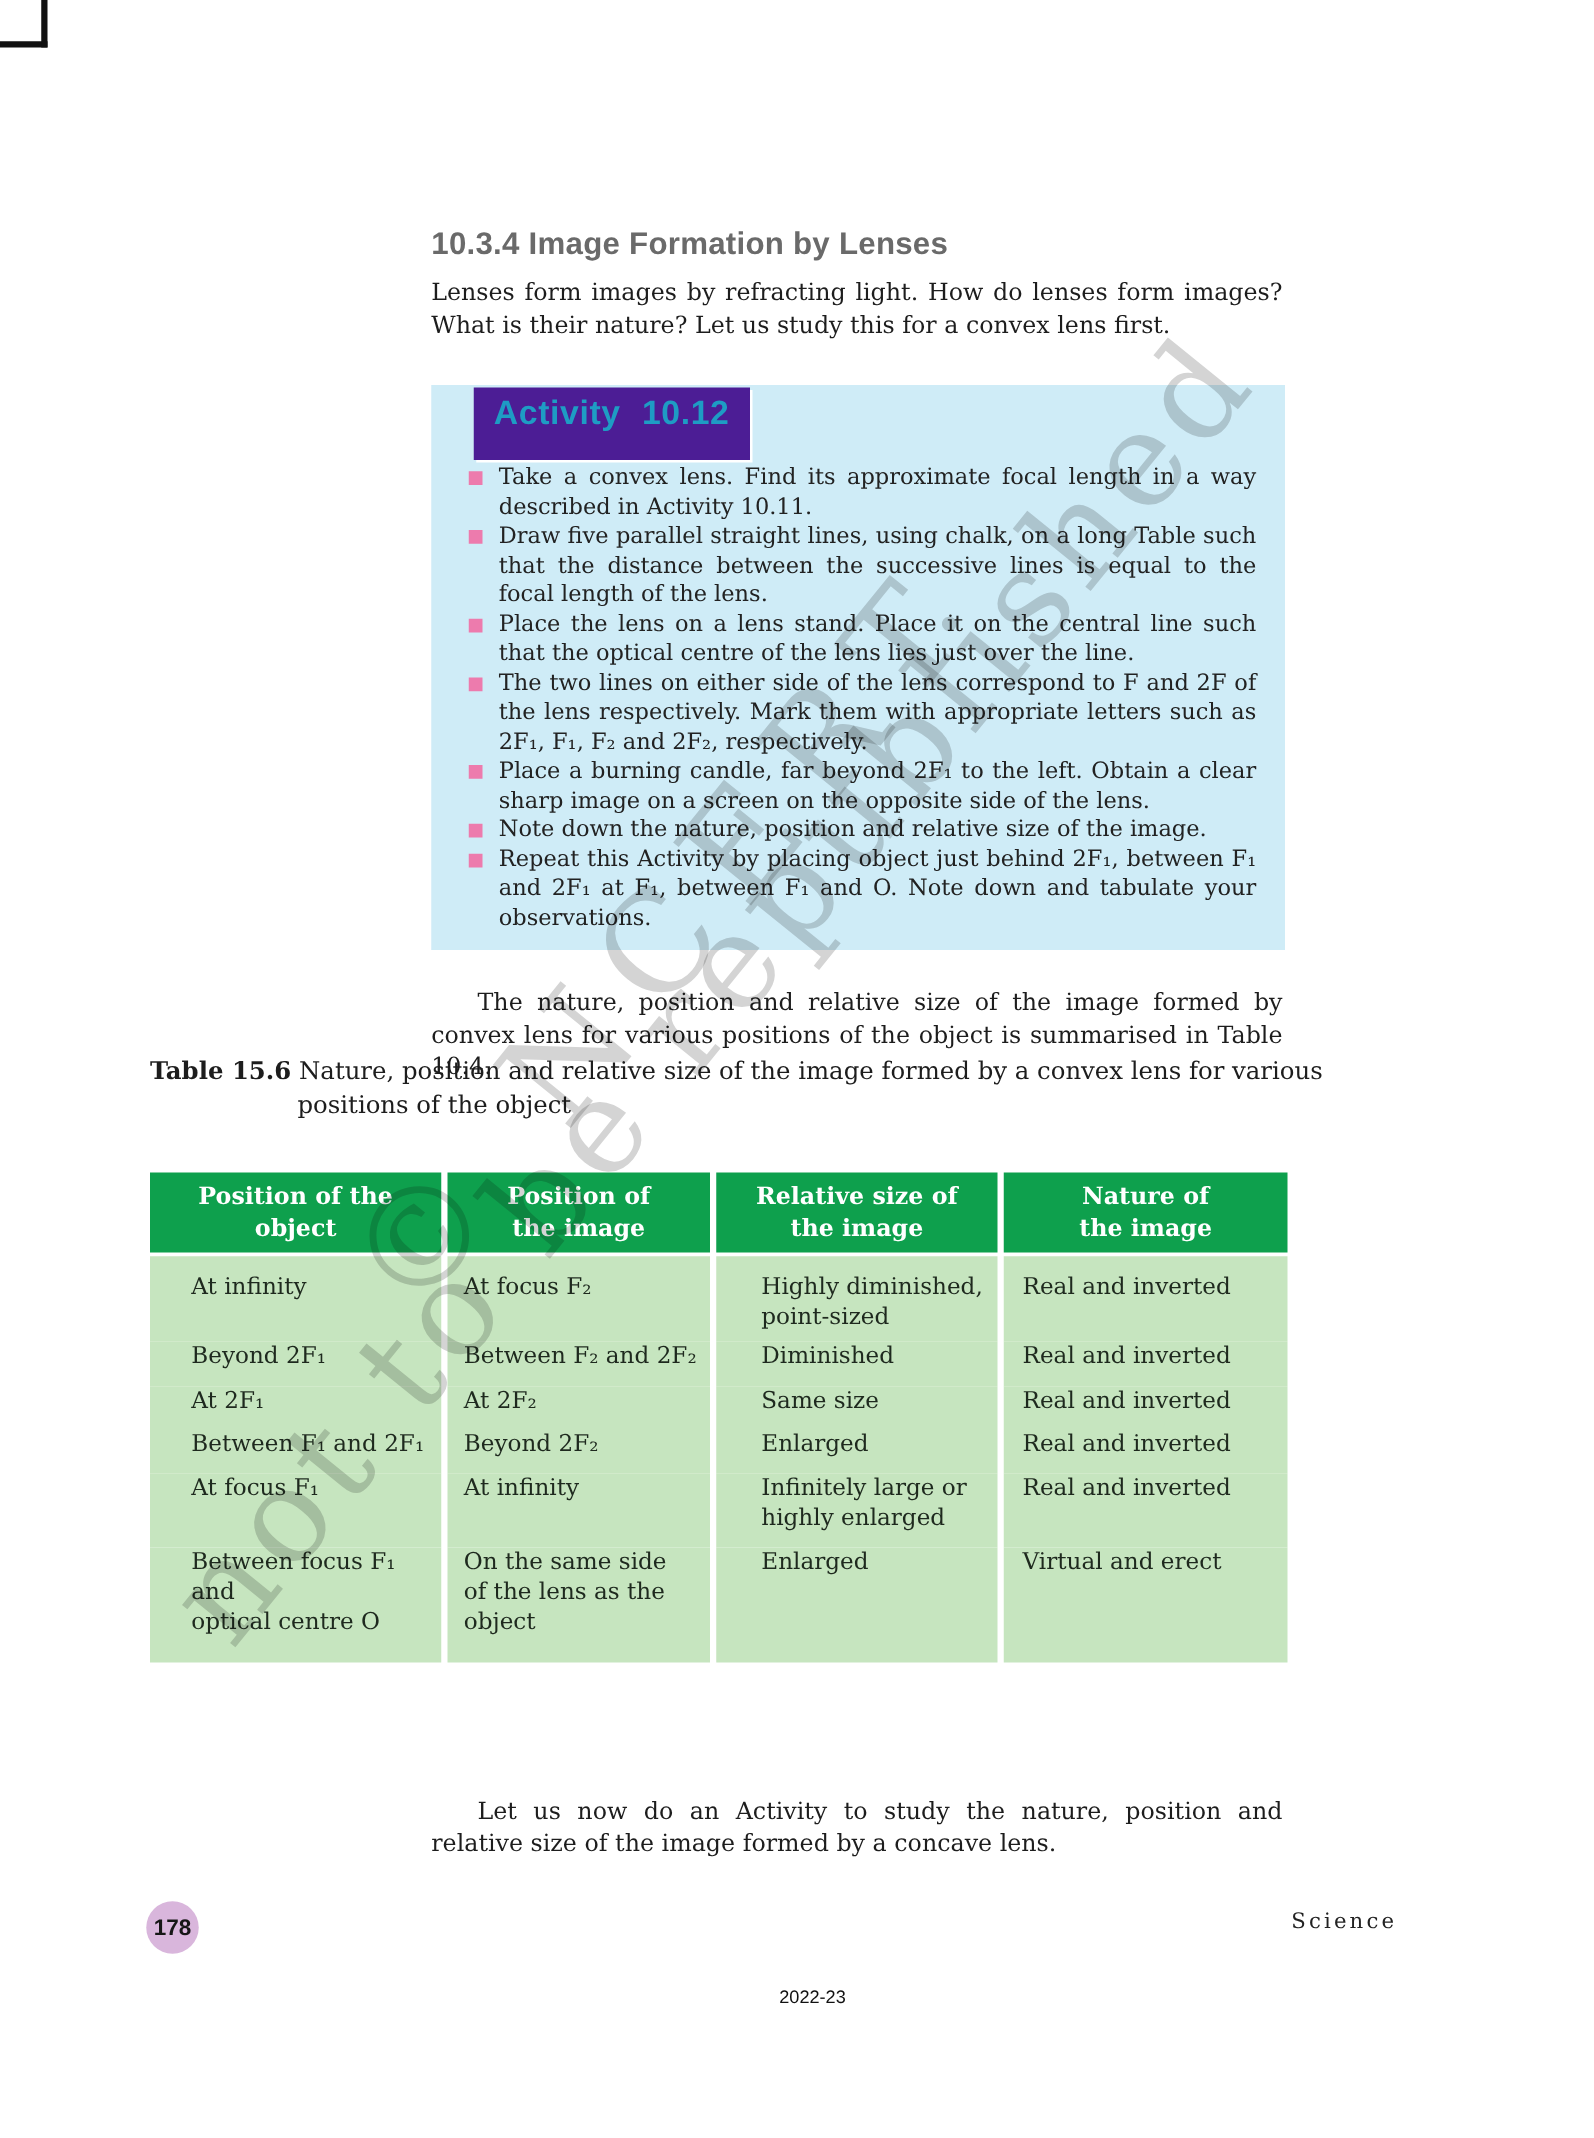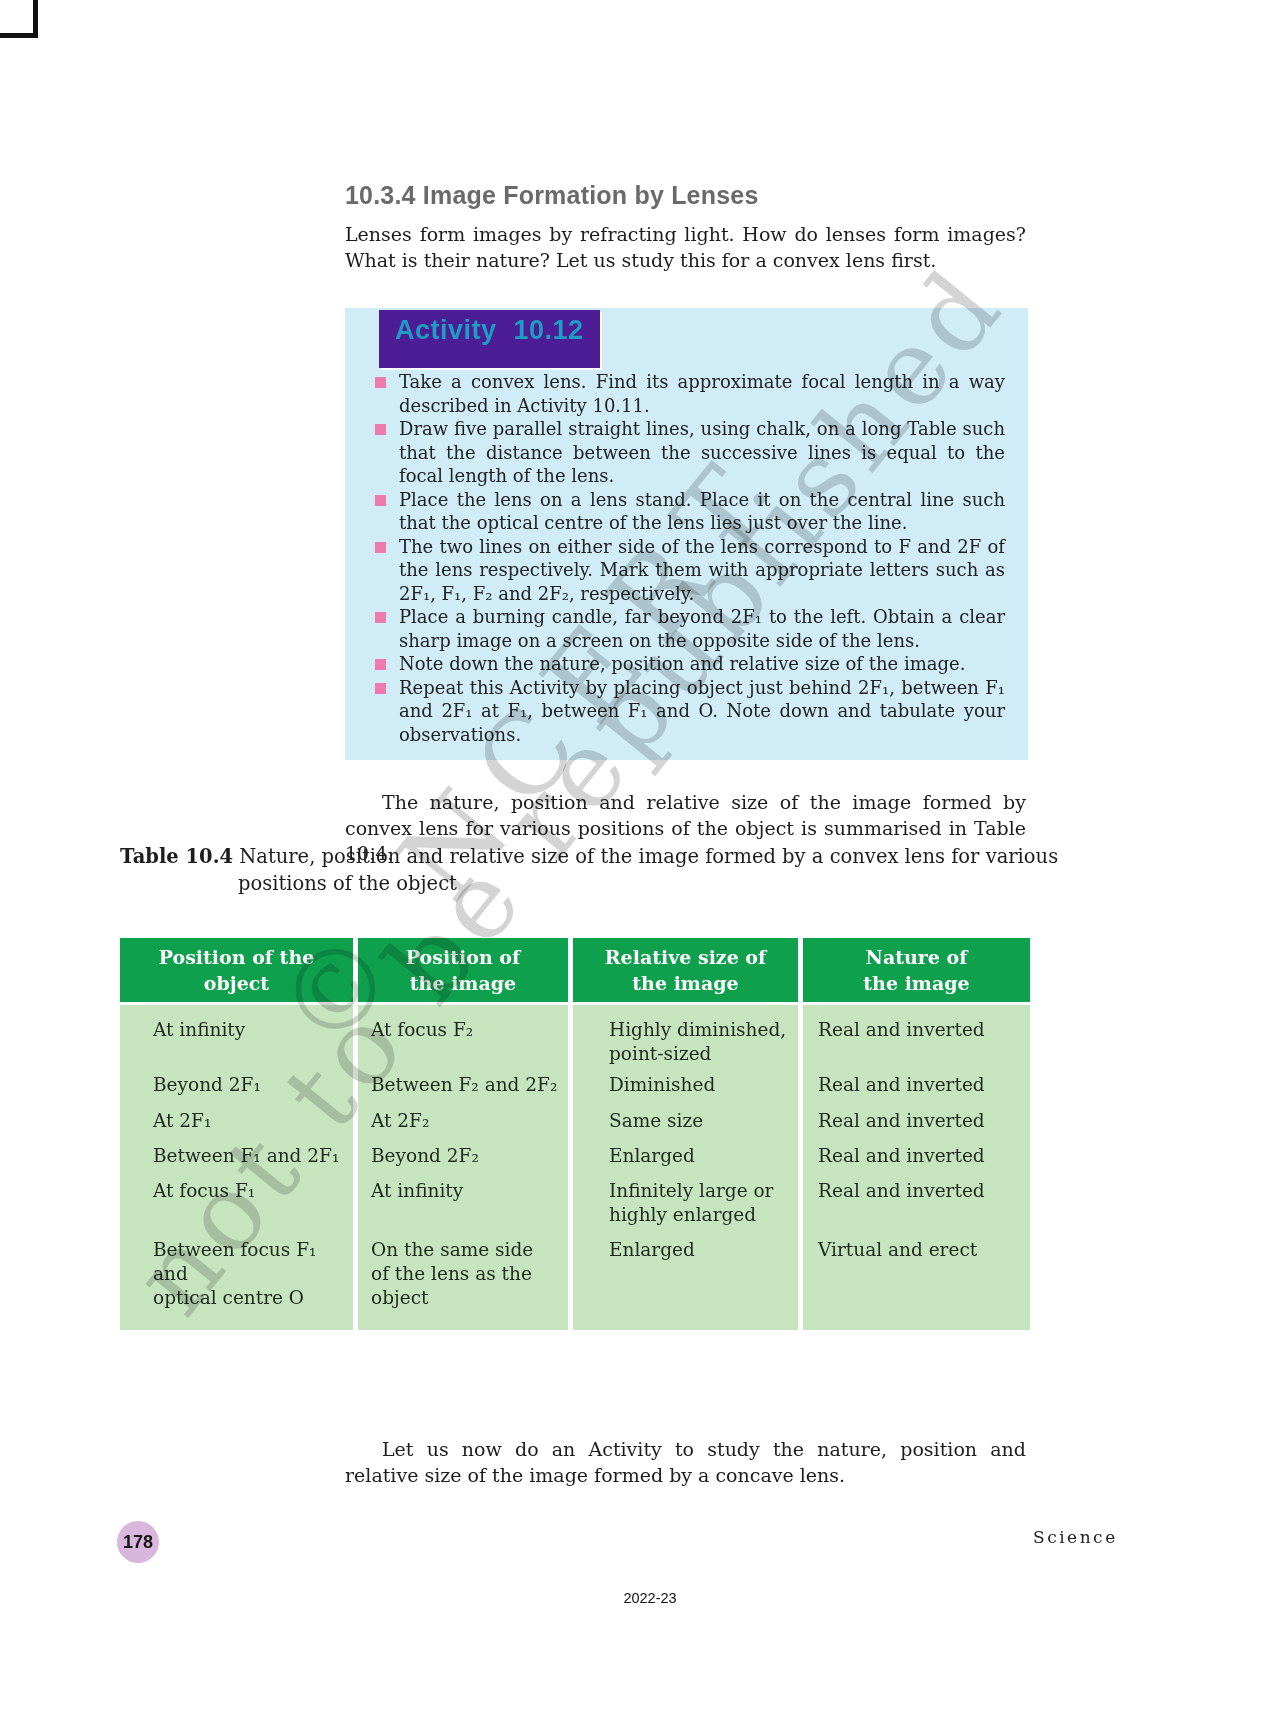--- a/index.html
+++ b/index.html
@@ -104,21 +104,21 @@
       </div>
       <div class="bullet-item">
         <span class="bullet-marker"></span>
         <span class="bullet-text">Repeat this Activity by placing object just behind 2F₁, between F₁ and 2F₁ at F₁, between F₁ and O. Note down and tabulate your observations.</span>
       </div>
     </div>
   </div>
 
   <p class="para p-summary">The nature, position and relative size of the image formed by convex lens for various positions of the object is summarised in Table 10.4.</p>
 
-  <div class="tbl-caption"><span class="cap-label">Table 10.4</span><span> Nature, position and relative size of the image formed by a convex lens for various positions of the object</span></div>
+  <div class="tbl-caption"><span class="cap-label">Table 15.6</span><span> Nature, position and relative size of the image formed by a convex lens for various positions of the object</span></div>
 
   <div class="tbl">
     <div class="thead">
       <div class="hcell">Position of the
 object</div>
       <div class="hcell">Position of
 the image</div>
       <div class="hcell">Relative size of
 the image</div>
       <div class="hcell">Nature of

